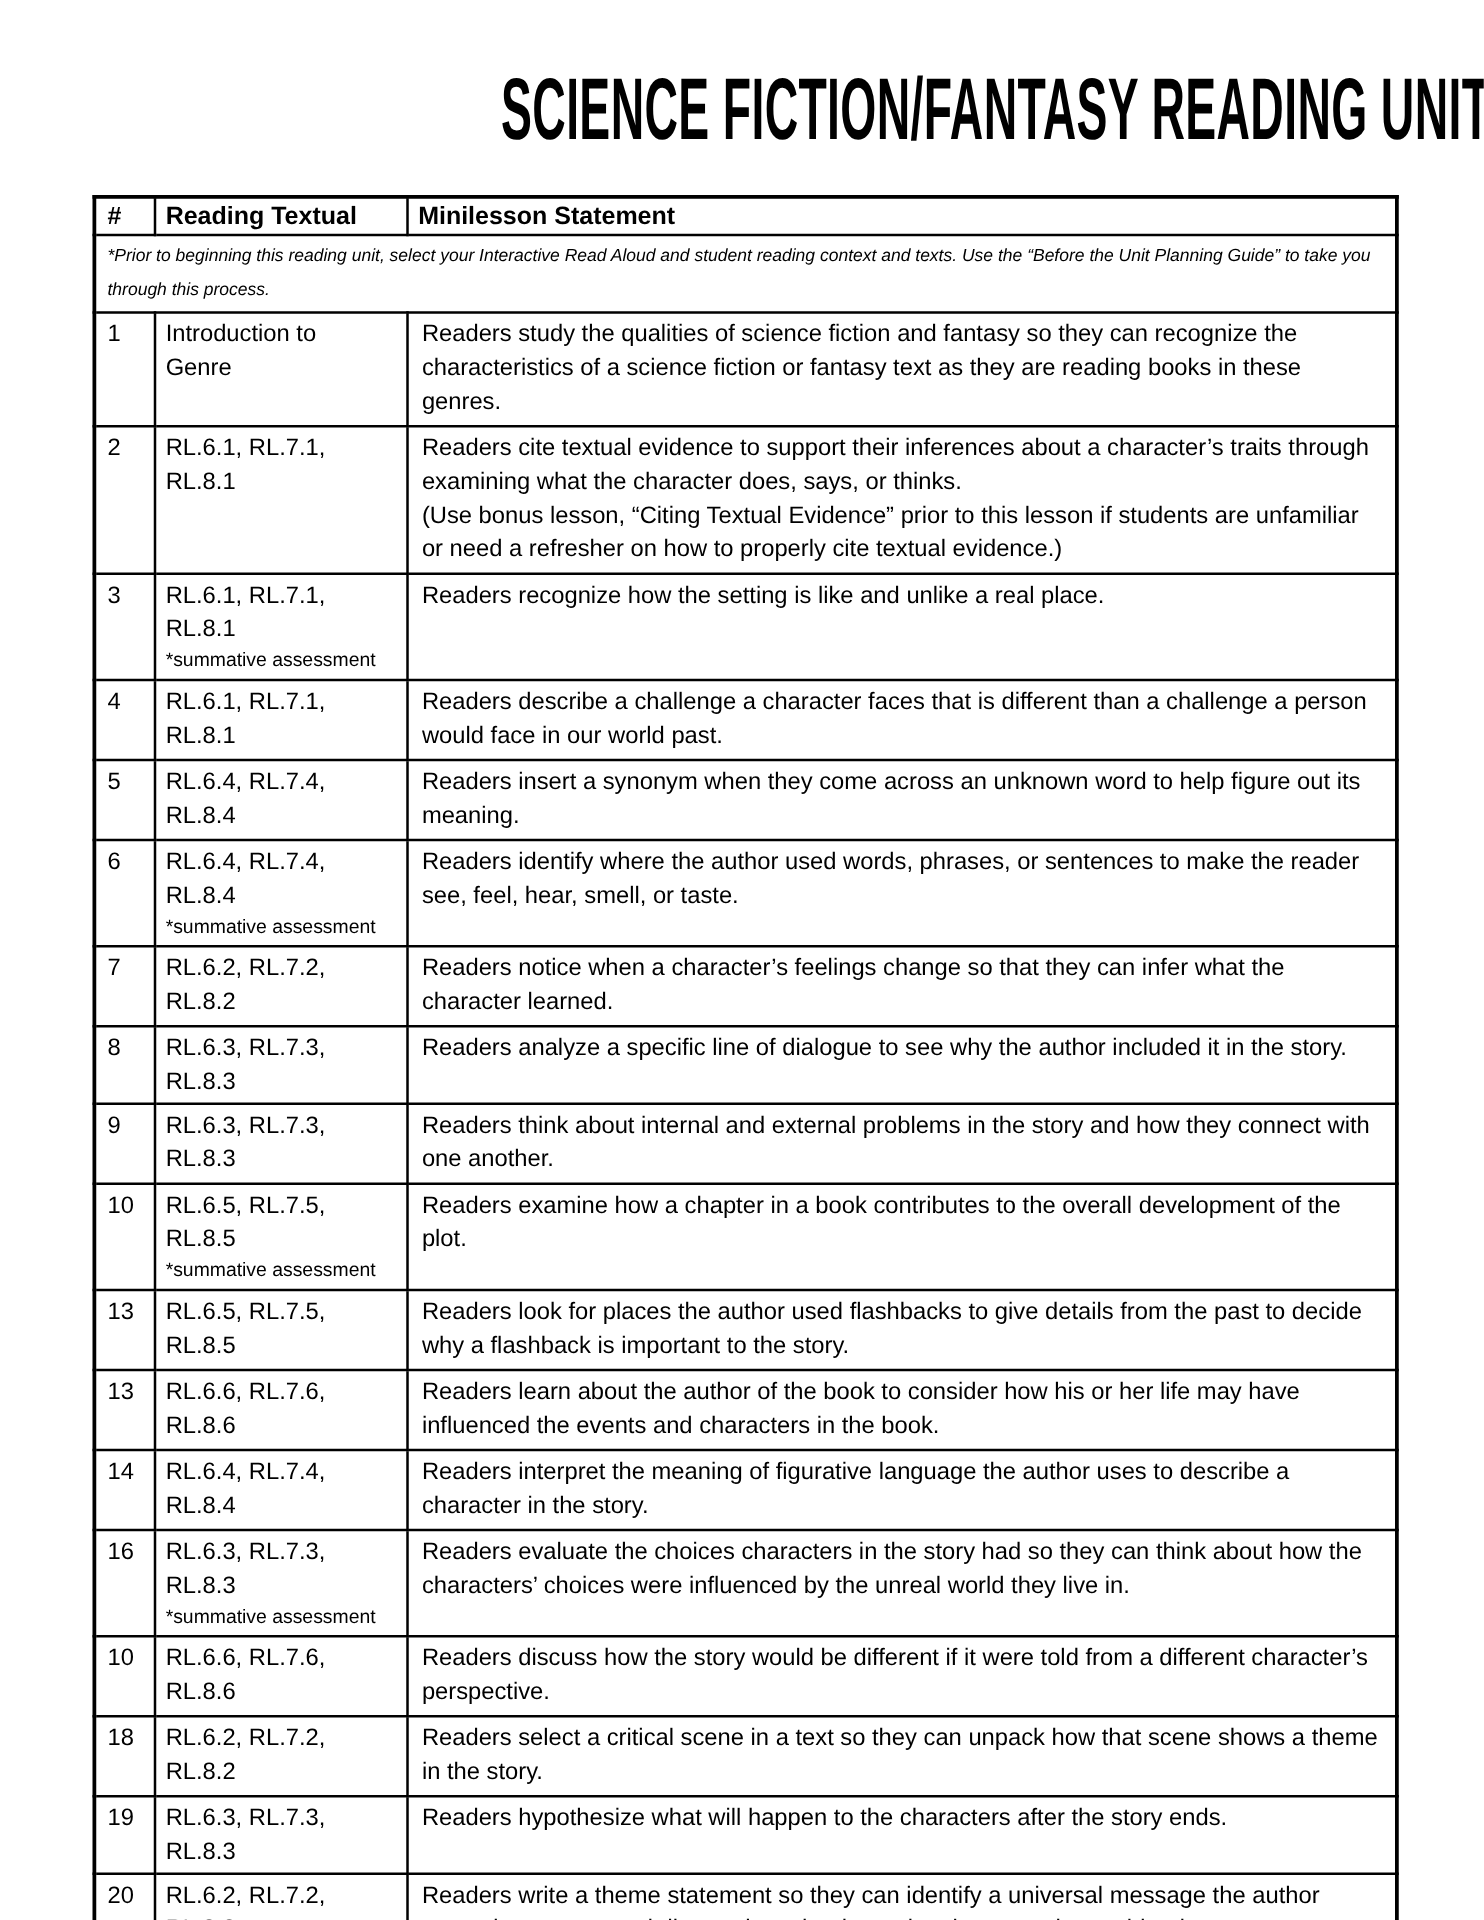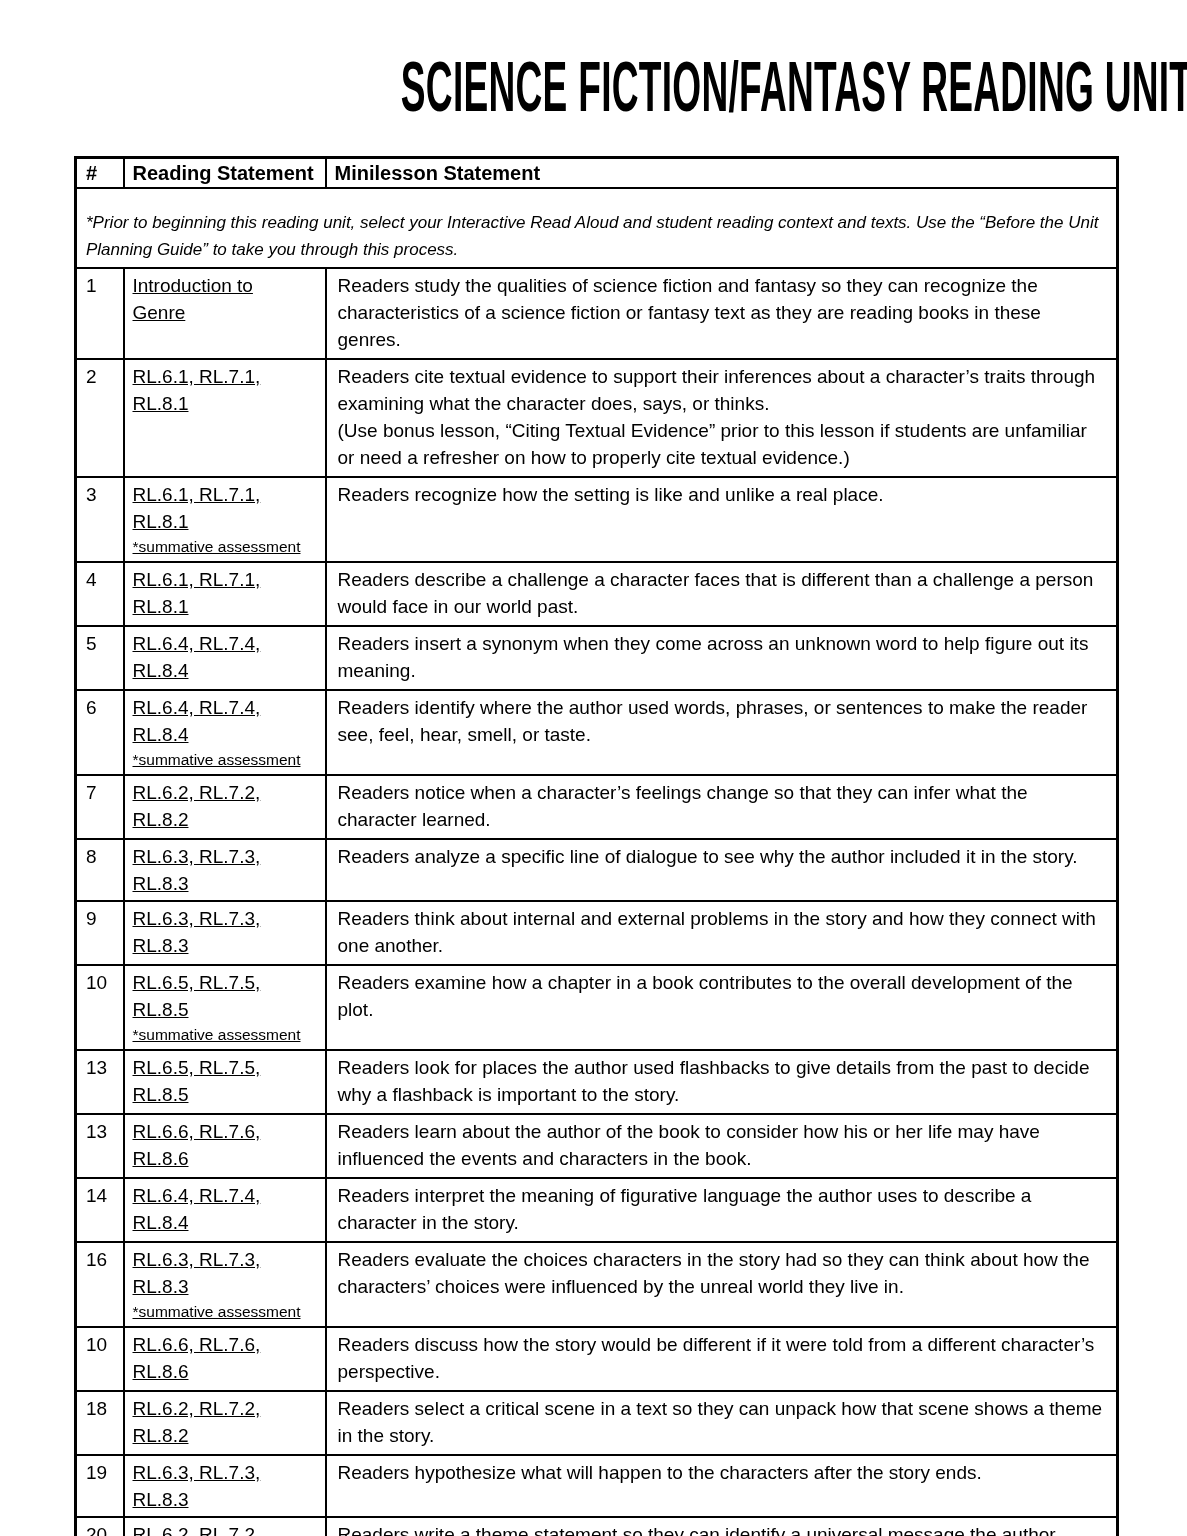--- a/index.html
+++ b/index.html
@@ -52,60 +52,59 @@
   .unit-table th.h-num { padding-left: 9px; }
   td.num {
     font-size: 19px;
     line-height: 27px;
     padding: 3px 3px 3px 9px;
   }
   td.standard {
     font-size: 19px;
     line-height: 27px;
     padding: 3px 14px 3px 8px;
-    text-decoration: underline;
   }
   .summative {
     display: block;
     font-size: 15.5px;
     line-height: 23px;
   }
   td.statement {
     font-size: 19px;
     line-height: 27px;
     padding: 3px 8px 5px 11px;
     white-space: pre-line;
     margin-top: 39px;
   }
   td.note-cell {
     font-style: italic;
-    font-size: 17px;
-    line-height: 27px;
-    padding: 20px 8px 4px 9px;
+    font-size: 14px;
+    line-height: 27px;
+    padding: 2px 8px 4px 9px;
   }
 </style>
 </head>
 <body>
 
 <div class="page">
 
   <h1 class="title-wrap">
     <span class="title-text">SCIENCE FICTION/FANTASY READING UNIT PLAN</span>
   </h1>
 
   <table class="unit-table">
     <colgroup>
       <col style="width:48px">
       <col style="width:202px">
       <col style="width:792px">
     </colgroup>
     <thead>
       <tr>
         <th class="h-num">#</th>
-        <th>Reading Statement</th>
+        <th>Reading Textual</th>
         <th>Minilesson Statement</th>
       </tr>
     </thead>
     <tbody>
       <tr>
         <td colspan="3" class="note-cell">*Prior to beginning this reading unit, select your Interactive Read Aloud and student reading context and texts. Use the “Before the Unit Planning Guide” to take you through this process.</td>
       </tr>
 
     <tr>
           <td class="num">1</td>

